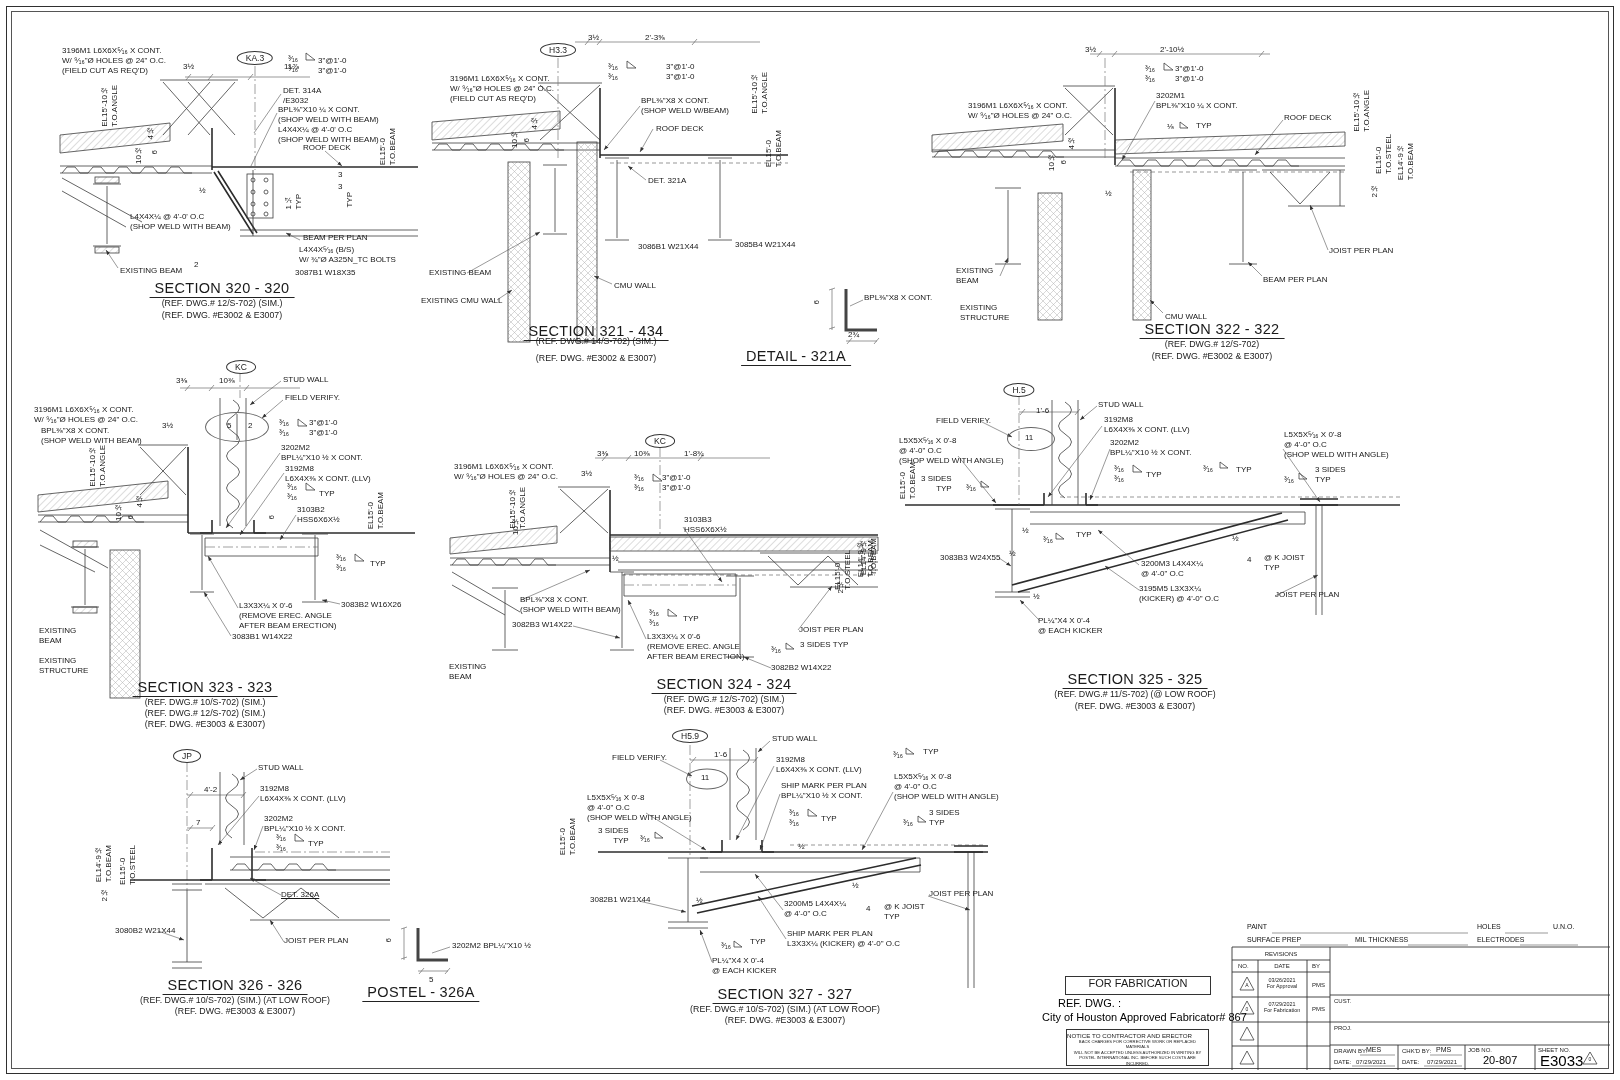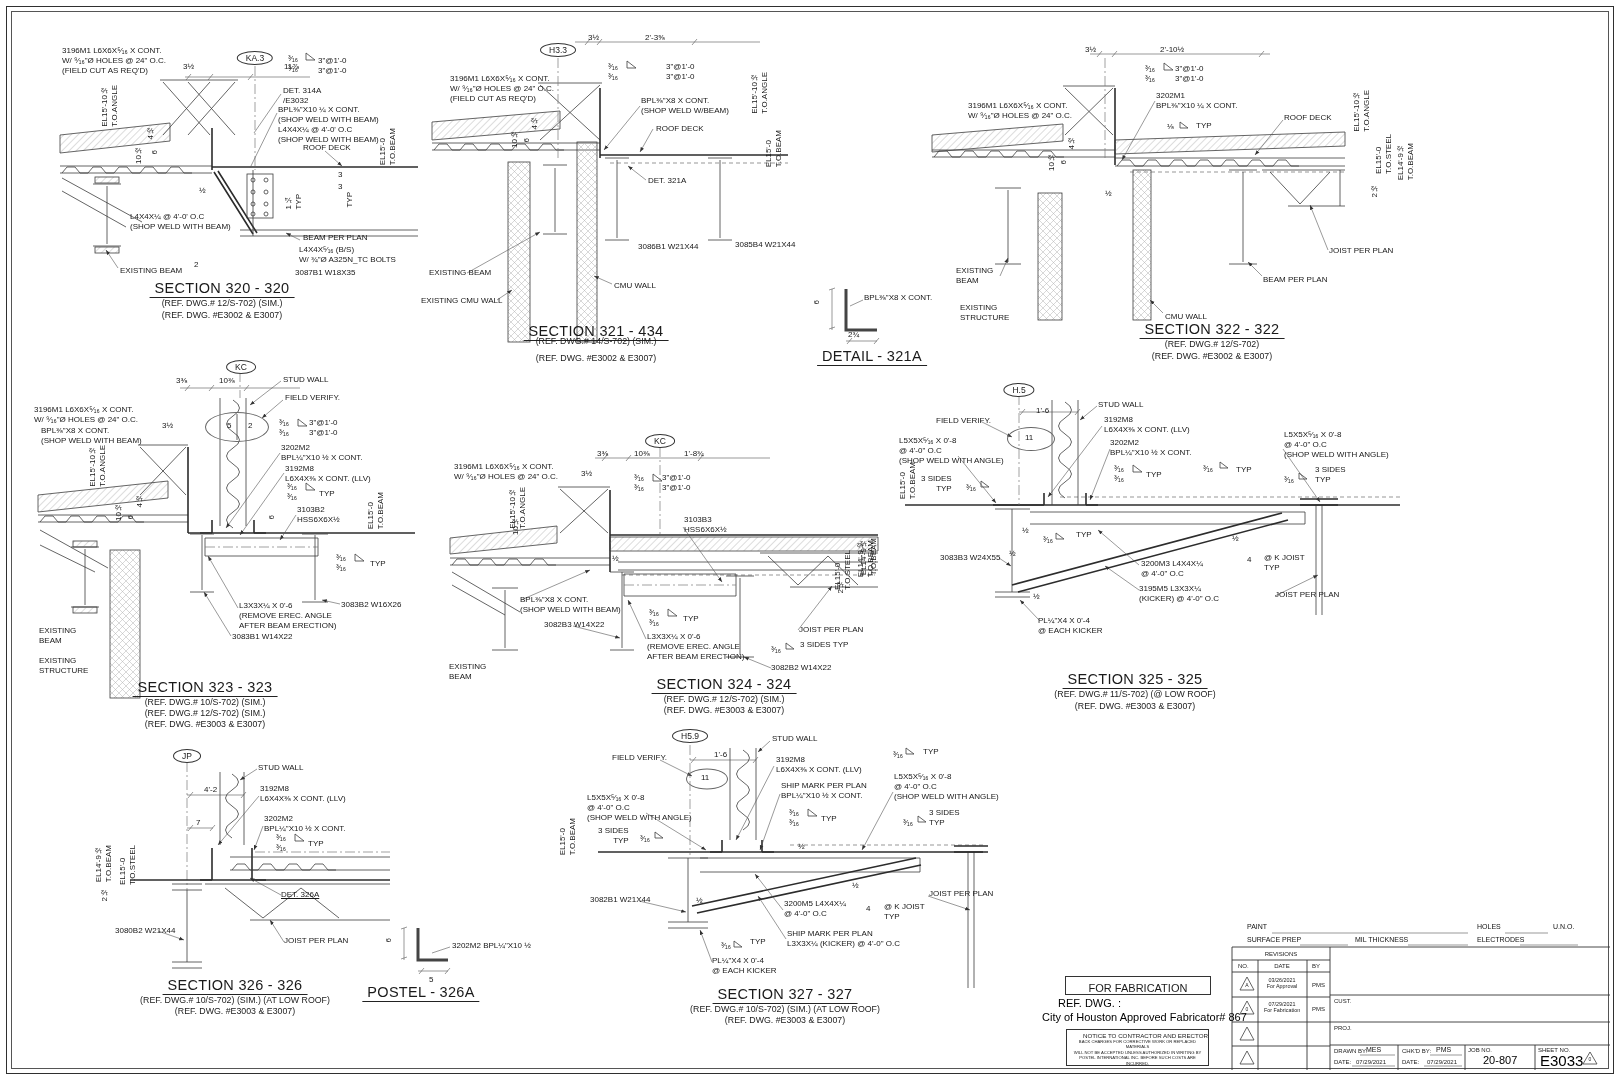--- a/index.html
+++ b/index.html
@@ -11,21 +11,21 @@
   svg{position:absolute;left:0;top:0;}
   .lbl{position:absolute;font-size:8px;line-height:1.22;white-space:pre-line;color:#161616;}
   .v{writing-mode:vertical-rl;transform:rotate(180deg);}
   .c{transform:translateX(-50%);text-align:center;}
   .ttl{position:absolute;transform:translateX(-50%);font-size:14.5px;letter-spacing:.3px;
        border-bottom:1px solid #222;padding:0 5px 1px;white-space:nowrap;}
   .ref{position:absolute;transform:translateX(-50%);font-size:8.8px;white-space:nowrap;text-align:center;}
   .bub{position:absolute;transform:translate(-50%,-50%);border:1px solid #333;border-radius:50%;
        background:#fff;font-size:8.5px;padding:1px 8px;white-space:nowrap;}
   .cloud{position:absolute;transform:translate(-50%,-50%);border:1px solid #666;border-radius:50%;}
-  .box{position:absolute;border:1px solid #333;display:flex;align-items:flex-end;justify-content:center;}
+  .box{position:absolute;border:1px solid #333;display:flex;align-items:flex-start;justify-content:center;}
   .tb-s{position:absolute;font-size:6px;color:#222;white-space:pre-line;}
   .tb-m{position:absolute;font-size:7px;color:#111;white-space:nowrap;}
   .tb-big{position:absolute;font-size:11px;color:#000;white-space:nowrap;}
 </style>
 </head>
 <body>
 
 <div id="sheet">
   <div class="frame f1"></div>
   <div class="frame f2"></div>
@@ -339,21 +339,21 @@
   <div class="lbl" style="left:429px;top:268px">EXISTING BEAM</div>
   <div class="lbl" style="left:614px;top:281px">CMU WALL</div>
   <div class="lbl" style="left:421px;top:296px">EXISTING CMU WALL</div>
   <div class="ttl" style="left:596px;top:323px">SECTION 321 - 434</div>
   <div class="ref" style="left:596px;top:336px">(REF. DWG.# 14/S-702) (SIM.)</div>
   <div class="ref" style="left:596px;top:353px">(REF. DWG. #E3002 &amp; E3007)</div>
 
   <div class="lbl v" style="left:812px;top:300px">6</div>
   <div class="lbl" style="left:864px;top:293px">BPL⅜"X8 X CONT.</div>
   <div class="lbl" style="left:848px;top:330px">2¾</div>
-  <div class="ttl" style="left:872px;top:348px">DETAIL - 321A</div>
+  <div class="ttl" style="left:796px;top:348px">DETAIL - 321A</div>
 
   <div class="lbl" style="left:1085px;top:45px">3½</div>
   <div class="lbl" style="left:1160px;top:45px">2'-10½</div>
   <div class="lbl" style="left:1145px;top:64px">³⁄₁₆
 ³⁄₁₆</div>
   <div class="lbl" style="left:1175px;top:64px">3"@1'-0
 3"@1'-0</div>
   <div class="lbl" style="left:968px;top:101px">3196M1 L6X6X⁵⁄₁₆ X CONT.
 W/ ⁹⁄₁₆"Ø HOLES @ 24" O.C.</div>
   <div class="lbl" style="left:1156px;top:91px">3202M1
@@ -451,21 +451,21 @@
 HSS6X6X½</div>
   <div class="lbl v" style="left:833px;top:550px">EL15'-0
 T.O.STEEL</div>
   <div class="lbl v" style="left:856px;top:540px">EL14'-9½
 T.O.BEAM</div>
   <div class="lbl v" style="left:836px;top:580px">2½</div>
   <div class="lbl v" style="left:511px;top:517px">10½</div>
   <div class="lbl" style="left:612px;top:554px">½</div>
   <div class="lbl" style="left:520px;top:595px">BPL⅜"X8 X CONT.
 (SHOP WELD WITH BEAM)</div>
-  <div class="lbl" style="left:544px;top:620px">3082B3 W14X22</div>
+  <div class="lbl" style="left:512px;top:620px">3082B3 W14X22</div>
   <div class="lbl" style="left:649px;top:608px">³⁄₁₆
 ³⁄₁₆</div>
   <div class="lbl" style="left:683px;top:614px">TYP</div>
   <div class="lbl" style="left:647px;top:632px">L3X3X¼ X 0'-6
 (REMOVE EREC. ANGLE
 AFTER BEAM ERECTION)</div>
   <div class="lbl" style="left:799px;top:625px">JOIST PER PLAN</div>
   <div class="lbl" style="left:771px;top:645px">³⁄₁₆</div>
   <div class="lbl" style="left:800px;top:640px">3 SIDES TYP</div>
   <div class="lbl" style="left:771px;top:663px">3082B2 W14X22</div>

